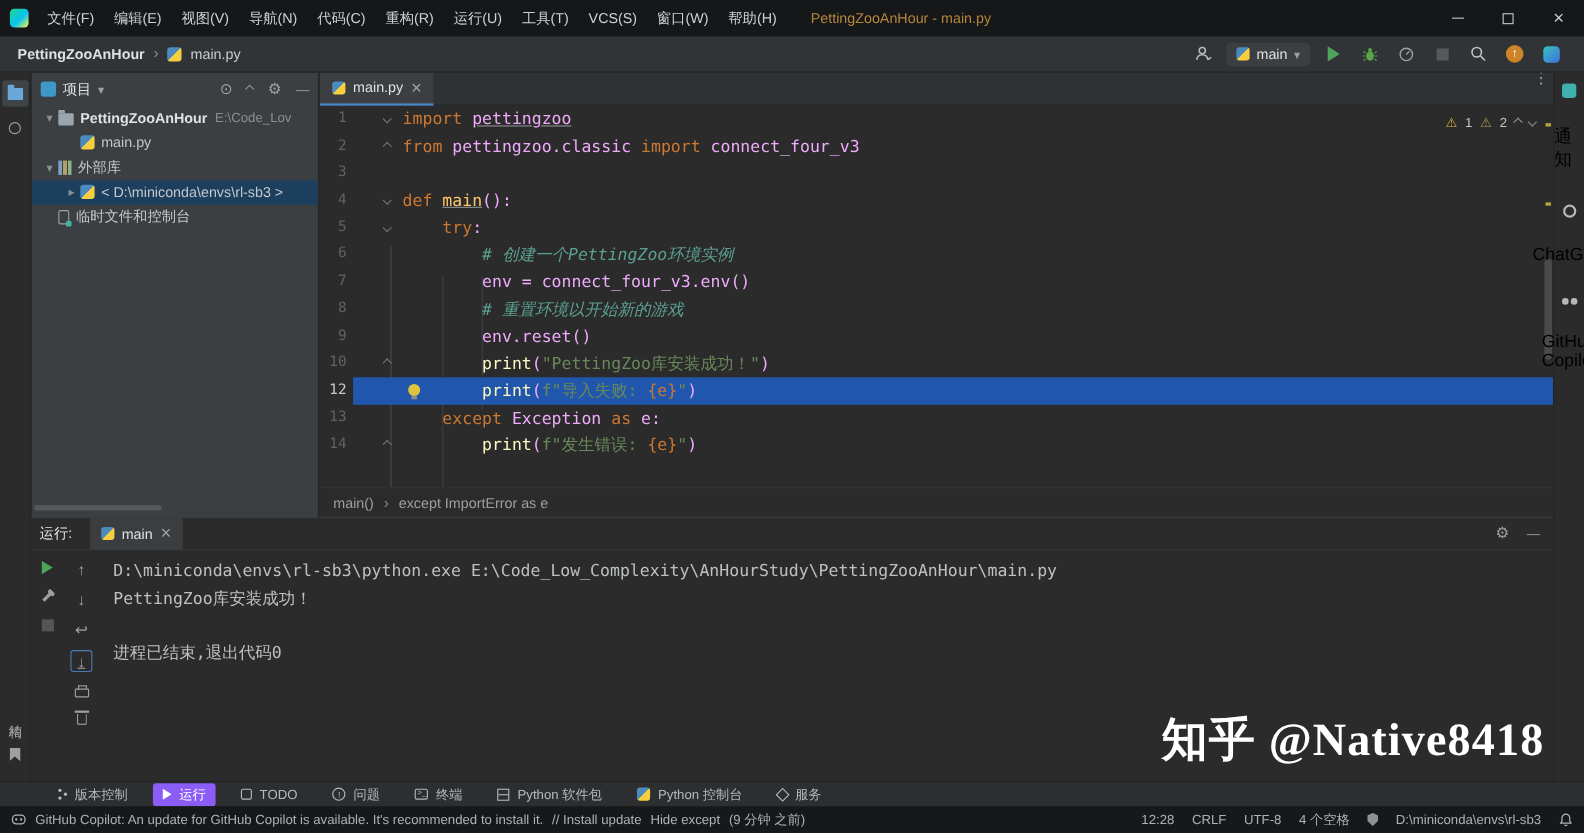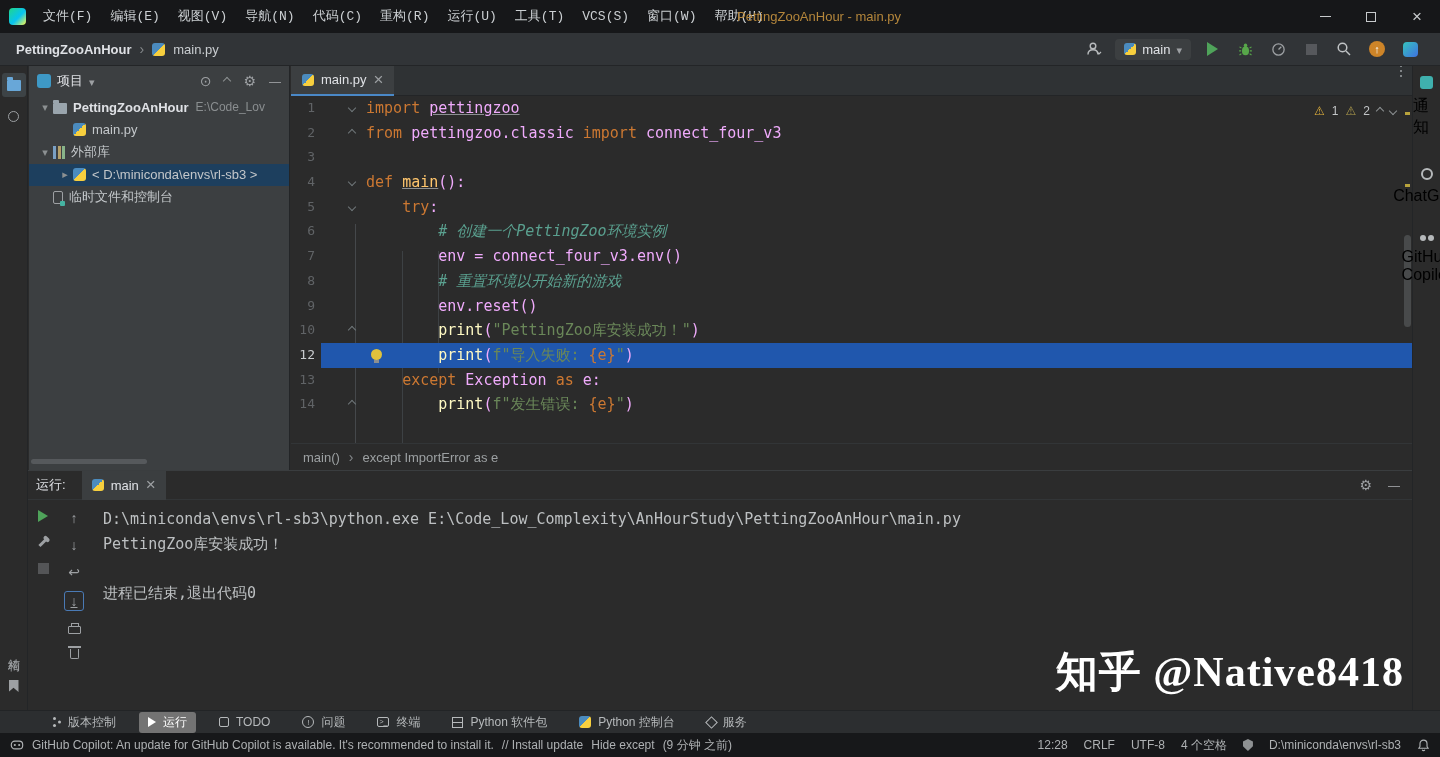--- a/index.html
+++ b/index.html
@@ -4,21 +4,21 @@
 <style>
   * { margin:0; padding:0; box-sizing:border-box; }
   html,body { width:1440px; height:757px; overflow:hidden; background:#2b2b2b;
     font-family:"Liberation Sans", sans-serif; }
   .mono { font-family:"DejaVu Sans Mono","Liberation Mono",monospace; }
 
   
   #titlebar{position:absolute;top:0;left:0;right:0;height:33px;background:#161719;display:flex;align-items:center;z-index:20;}
   .appicon{width:17px;height:17px;border-radius:4px;margin:0 8px 0 9px;background:linear-gradient(135deg,#21d789,#07c3f2 55%,#fcf84a);}
   .menubar{display:flex;}
-  .menu-item{color:#ccd0d3;font-size:13px;padding:0 9px;line-height:33px;cursor:default;font-family:Liberation Mono, monospace;}
+  .menu-item{color:#ccd0d3;font-size:13px;padding:0 9px;line-height:33px;cursor:default;}
   .wintitle{position:absolute;left:737px;top:0;line-height:33px;font-size:13px;color:#b4863b;}
   .winbtns{position:absolute;right:0;top:0;display:flex;height:33px;}
   .wbtn{width:46px;height:33px;display:flex;align-items:center;justify-content:center;color:#c7cacc;}
   .minbar{width:11px;height:1px;background:#c7cacc;display:inline-block;}
   .maxbox{width:10px;height:10px;border:1px solid #c7cacc;display:inline-block;}
   .i-close::before{content:'×';font-size:17px;}
 
   
   #navbar{position:absolute;top:33px;left:0;right:0;height:33px;background:#313437;border-bottom:1px solid #232527;display:flex;align-items:center;padding:0 6px 0 16px;z-index:19;}
   .crumb{font-size:13px;color:#c9cdd0;}
@@ -38,21 +38,21 @@
   #leftstrip{position:absolute;left:0;top:66px;width:28px;bottom:47px;background:#2b2b2b;border-right:1px solid #232527;z-index:5;}
   #rightstrip{position:absolute;right:0;top:66px;width:28px;bottom:47px;background:#2b2b2b;border-left:1px solid #232527;z-index:5;display:flex;flex-direction:column;align-items:center;}
   .stripbtn{width:24px;height:24px;display:flex;align-items:center;justify-content:center;margin:7px auto 2px;}
   .stripbtn.active{background:#3d4346;border-radius:3px;}
   .proj-ico{width:14px;height:11px;background:#68a7d8;border-radius:1px;position:relative;}
   .proj-ico::before{content:'';position:absolute;top:-3px;left:0;width:6px;height:3px;background:#68a7d8;border-radius:1px 1px 0 0;}
   .commit-ico{width:11px;height:11px;border:1.5px solid #9da0a3;border-radius:50%;}
   .stripbottom{position:absolute;bottom:10px;left:0;right:0;display:flex;flex-direction:column;align-items:center;gap:16px;}
   .vlabel{writing-mode:vertical-rl;font-size:12px;color:#9da0a3;letter-spacing:1px;}
   .bm-ico{width:10px;height:12px;background:#9da0a3;clip-path:polygon(0 0,100% 0,100% 100%,50% 65%,0 100%);}
-  .rsitem{display:flex;flex-direction:column;align-items:center;gap:7px;}
+  .rsitem{display:flex;flex-direction:column;align-items:center;gap:25px;}
   .noti-ico{width:13px;height:13px;border-radius:3px;background:#3fb0ad;}
   .chatgpt-ico{width:12px;height:12px;border:2px solid #b6b9bb;border-radius:50%;}
   .copilot-ico{width:6px;height:6px;border-radius:50%;background:#b6b9bb;box-shadow:8px 0 0 #b6b9bb;margin-right:8px;}
 
   
   #projectpanel{position:absolute;left:29px;top:66px;width:261px;height:404px;background:#3c3f41;border-right:1px solid #232527;overflow:hidden;z-index:4;}
   #projheader{height:30px;display:flex;align-items:center;padding:0 8px;gap:6px;}
   .panel-ico{width:14px;height:14px;border-radius:3px;background:#3e99c6;}
   #projheader .ptitle{font-size:13px;color:#dfe1e5;}
   .phicons{margin-left:auto;display:flex;align-items:center;gap:13px;color:#9da0a3;}
@@ -129,21 +129,21 @@
   .print-icon{width:13px;height:8px;border:1.4px solid #9da0a3;border-radius:1px;position:relative;margin-top:4px;}
   .print-icon::before{content:'';position:absolute;left:2px;top:-4px;width:6px;height:3px;border:1.4px solid #9da0a3;border-bottom:none;}
   .trash-icon{width:9px;height:10px;border:1.4px solid #9da0a3;border-top:none;border-radius:0 0 2px 2px;position:relative;margin-top:4px;}
   .trash-icon::before{content:'';position:absolute;left:-3px;top:-3px;width:13px;height:2px;background:#9da0a3;}
   #consoleout{position:absolute;left:62px;right:0;top:29px;bottom:0;padding:7px 0 0 13px;overflow:hidden;}
   .cline{white-space:pre;font-family:"DejaVu Sans Mono","Liberation Mono",monospace;font-size:15px;height:24.7px;line-height:24.7px;color:#bdc0c2;}
 
   
   #bottombar{position:absolute;left:0;right:0;bottom:24px;height:23px;background:#2c2e30;border-top:1px solid #222426;display:flex;align-items:center;padding-left:44px;gap:14px;z-index:21;}
   .bitem{display:flex;align-items:center;gap:7px;font-size:12px;color:#b6b9bb;padding:2px 9px;border-radius:3px;}
-  .bactive{background:#737373;color:#fff;}
+  .bactive{background:#8b5cf6;color:#fff;}
   .bico{display:inline-flex;align-items:center;justify-content:center;}
   .branch-icon{width:3px;height:3px;border-radius:50%;background:currentColor;box-shadow:0 7px 0 currentColor,5px 3.5px 0 currentColor;margin:-7px 5px 0 0;}
   .play-icon{width:0;height:0;border-left:8px solid currentColor;border-top:5px solid transparent;border-bottom:5px solid transparent;}
   .todo-icon{width:10px;height:10px;border:1.5px solid currentColor;border-radius:2px;}
   .problems-icon{width:12px;height:12px;border:1.4px solid currentColor;border-radius:50%;font-size:8px;}
   .problems-icon::after{content:'!';}
   .terminal-icon{width:12px;height:10px;border:1.4px solid currentColor;border-radius:2px;font-size:7px;}
   .terminal-icon::after{content:'>_';margin-top:-1px;}
   .packages-icon{width:11px;height:11px;border:1.4px solid currentColor;position:relative;}
   .packages-icon::after{content:'';position:absolute;left:0;right:0;top:4px;height:1.4px;background:currentColor;}

